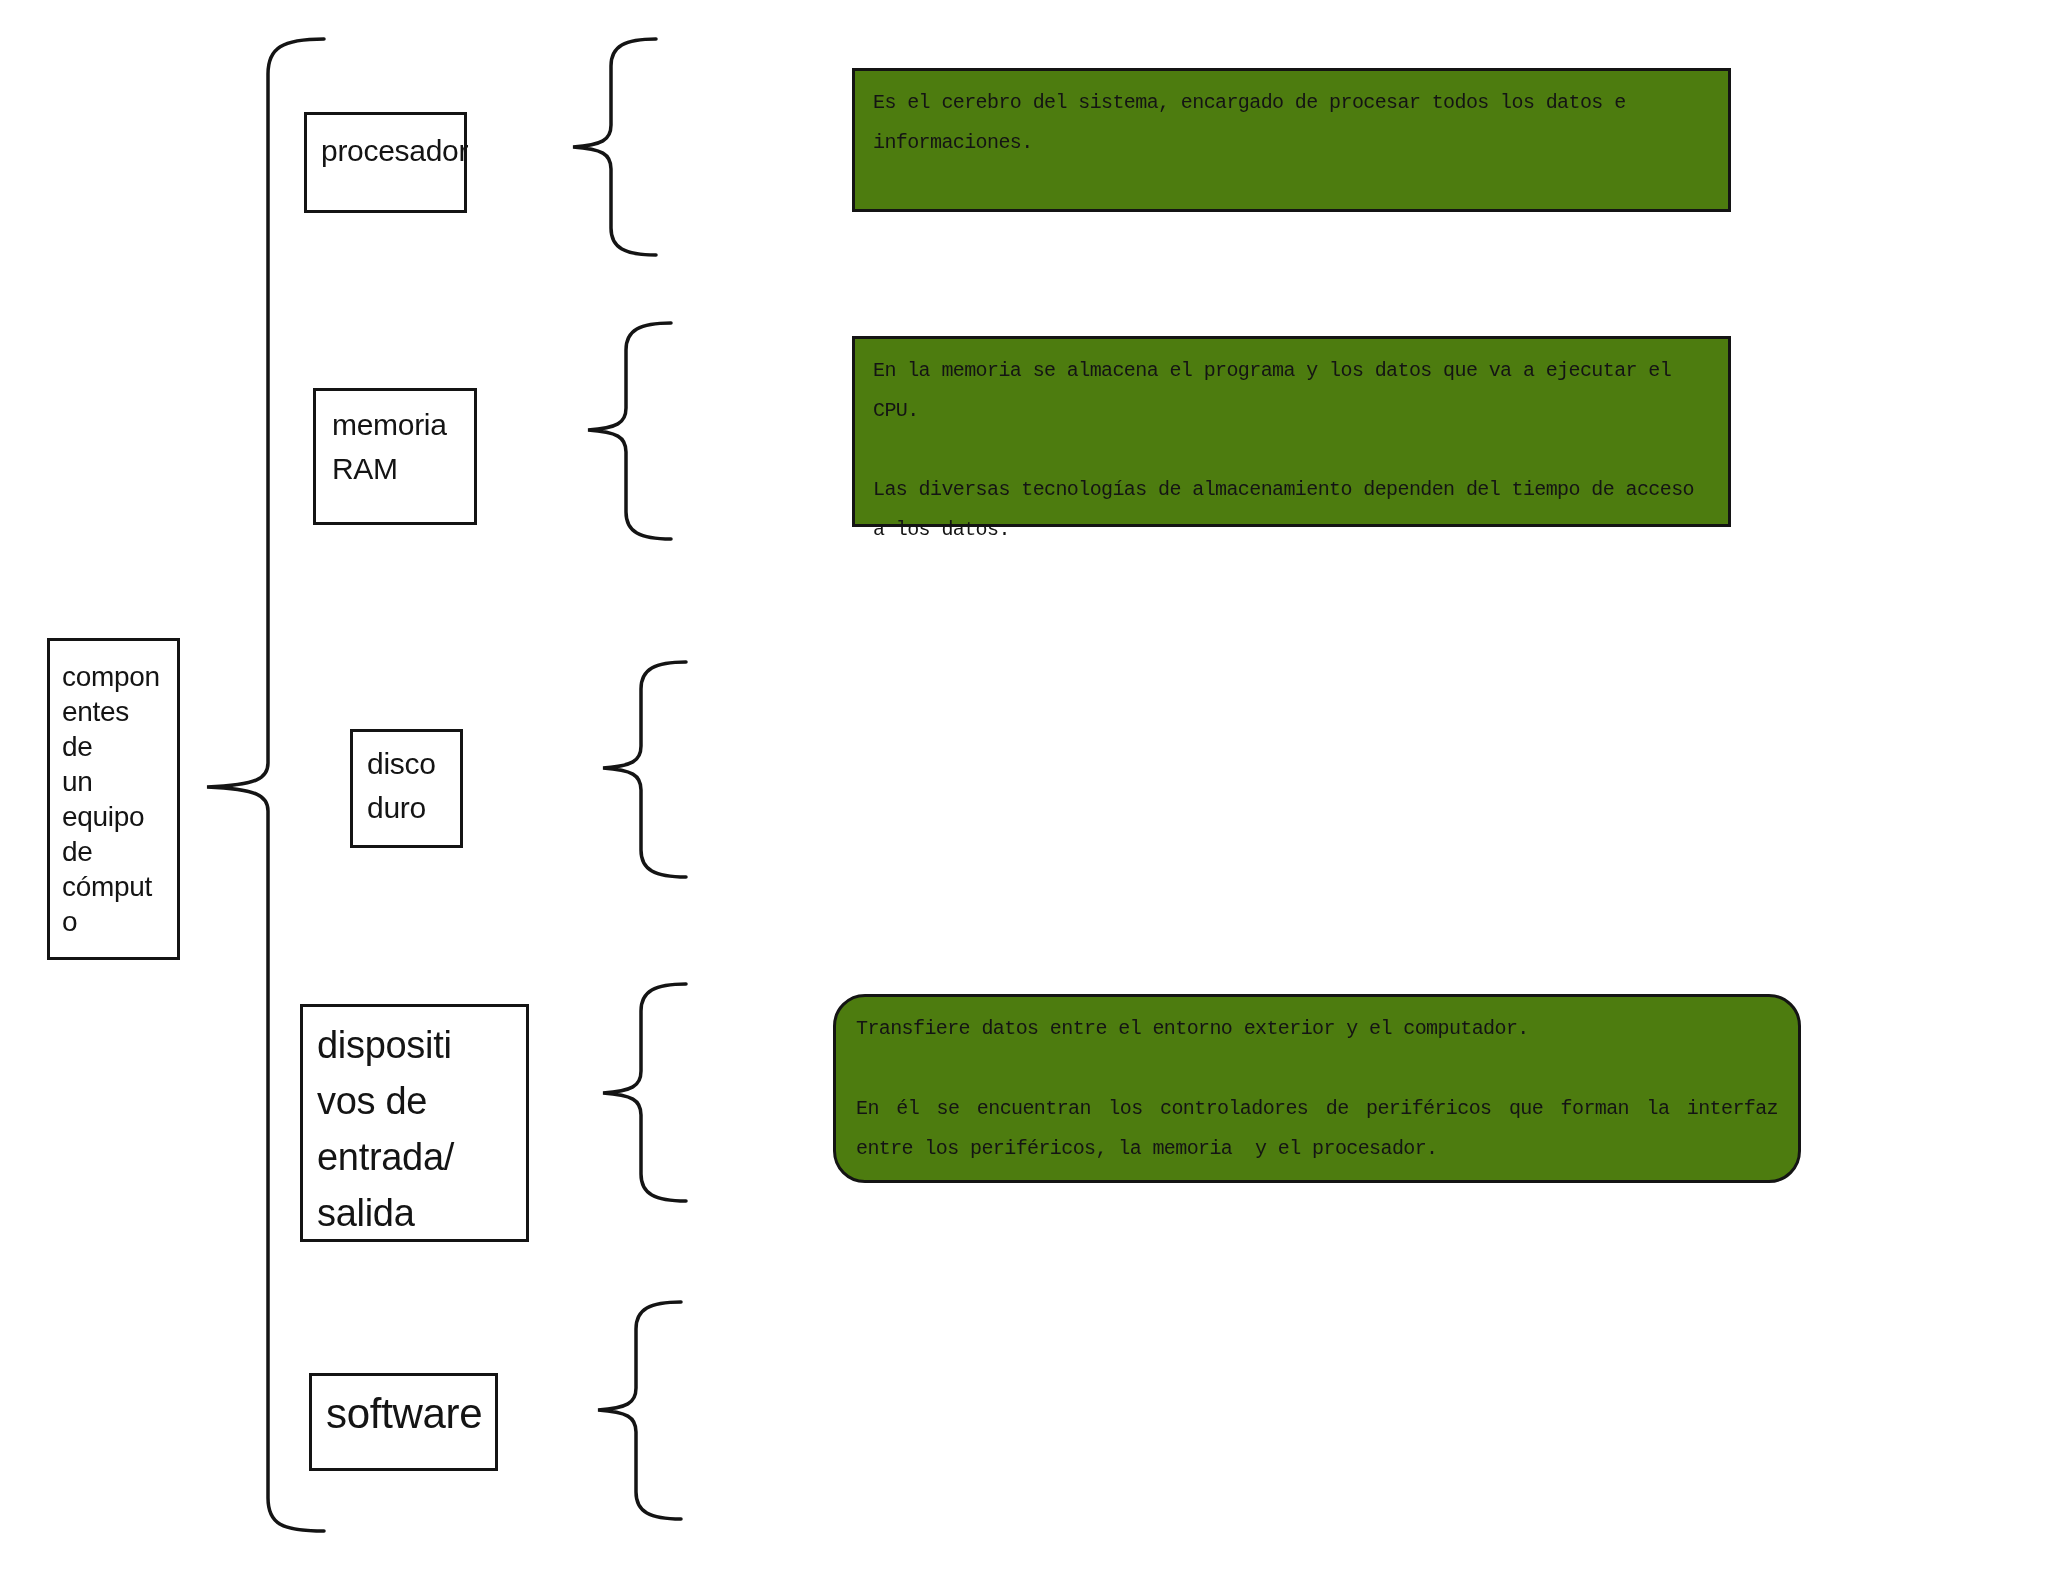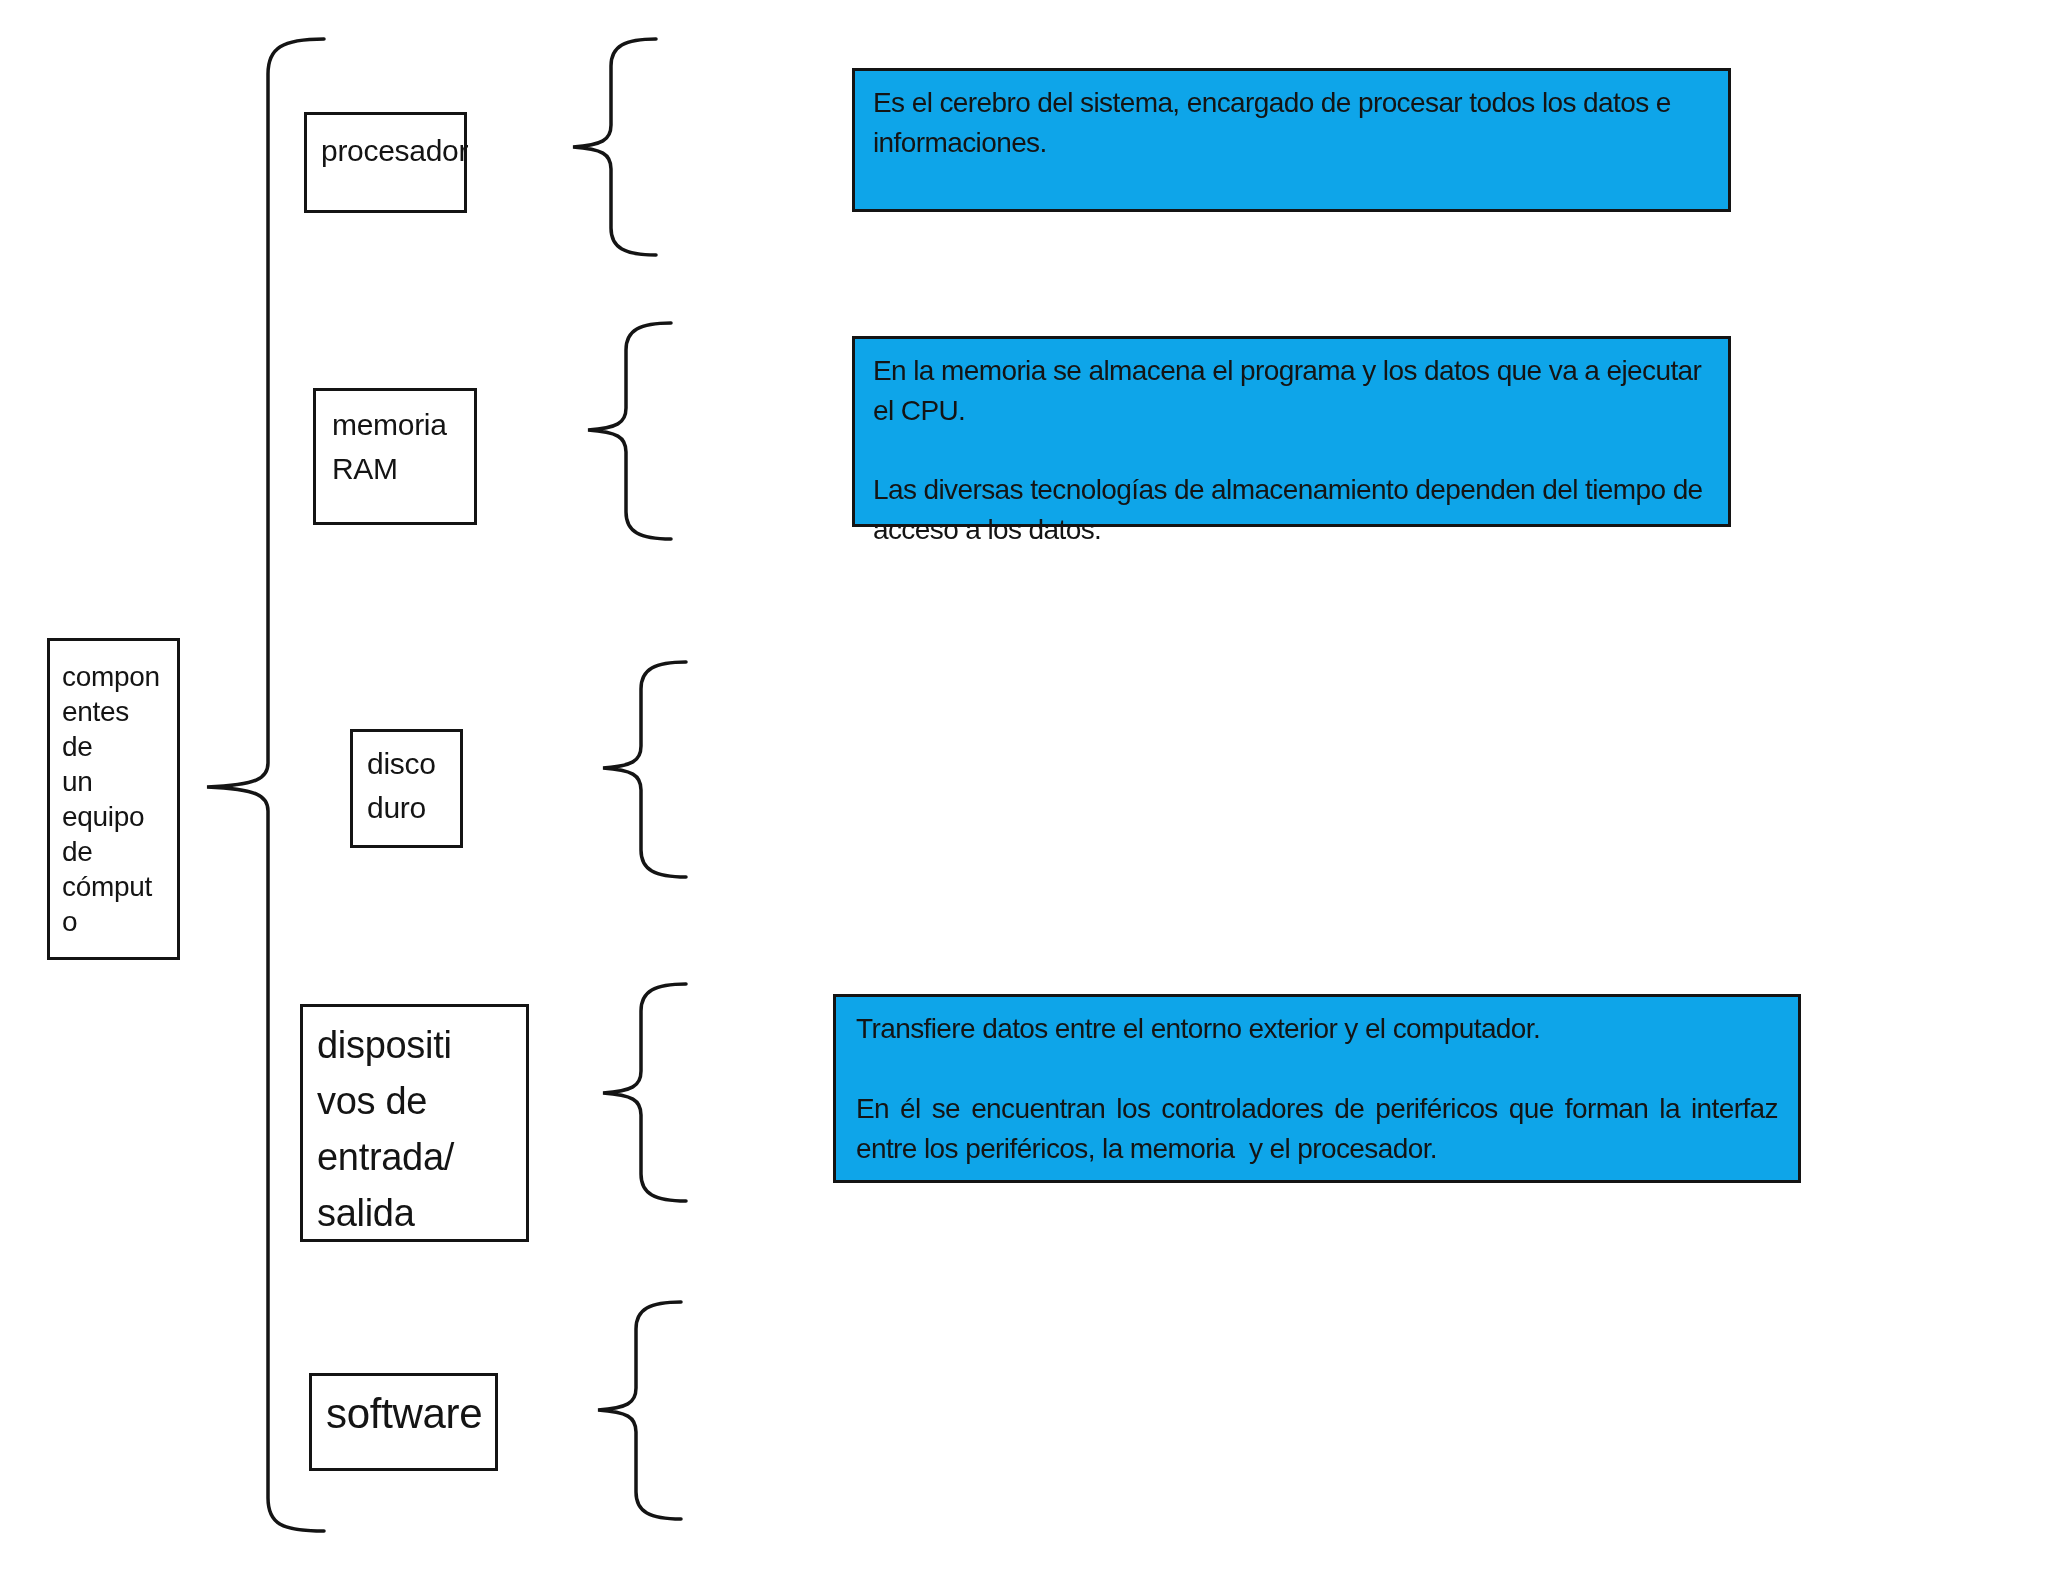--- a/index.html
+++ b/index.html
@@ -35,29 +35,30 @@
   .b2-box .node-label { font-size: 30px; line-height: 44px; }
   .b3-box { left: 300px; top: 1004px; width: 229px; height: 238px; padding: 10px 14px; }
   .b3-box .node-label { font-size: 38px; line-height: 56px; }
   .b4-box { left: 309px; top: 1357px; width: 189px; height: 98px;  padding: 12px 14px; margin-top: 16px; }
   .b4-box .node-label { font-size: 42px; line-height: 52px; }
   
   .desc {
     position: absolute;
     border: 3px solid #141414;
     box-sizing: border-box;
-    background: #0ea5e9;
-    font-size: 28px;
+    background: #4d7c0f;
+    font-size: 20px;
     line-height: 40px;
     letter-spacing: -0.6px;
+    font-family: Liberation Mono, monospace;
   }
   .desc p { margin: 0; padding: 0; }
   .d0 { left: 852px; top: 68px;  width: 879px; height: 144px; padding: 12px 18px; }
   .d1 { left: 852px; top: 336px; width: 879px; height: 191px; padding: 12px 18px; }
-  .d3 { left: 833px; top: 994px; width: 968px; height: 189px; padding: 12px 20px; }
+  .d3 { left: 833px; top: 994px; width: 968px; height: 189px; padding: 12px 20px; border-radius: 32px; }
   .d1 .p2 { margin-top: 39px; }
   .d3 .p2 { margin-top: 40px; text-align: justify; white-space: pre-wrap; }
   
   .brace { position: absolute; }
   .brace path {
     fill: none;
     stroke: #141414;
     stroke-width: 3.5;
     stroke-linecap: round;
   }

